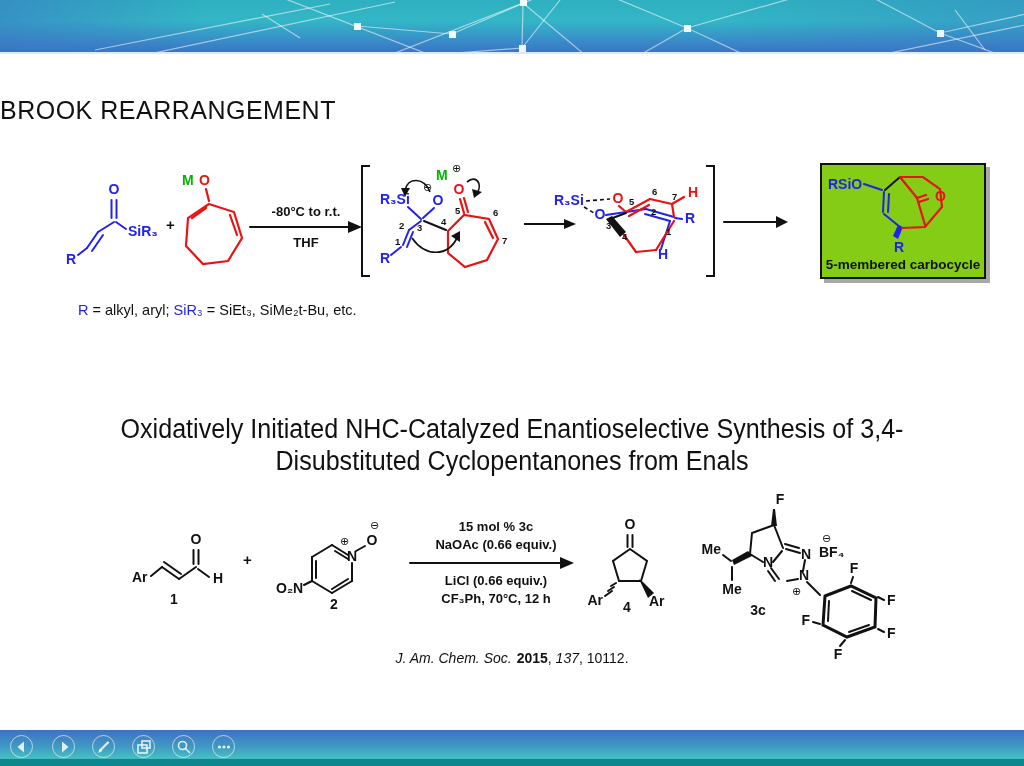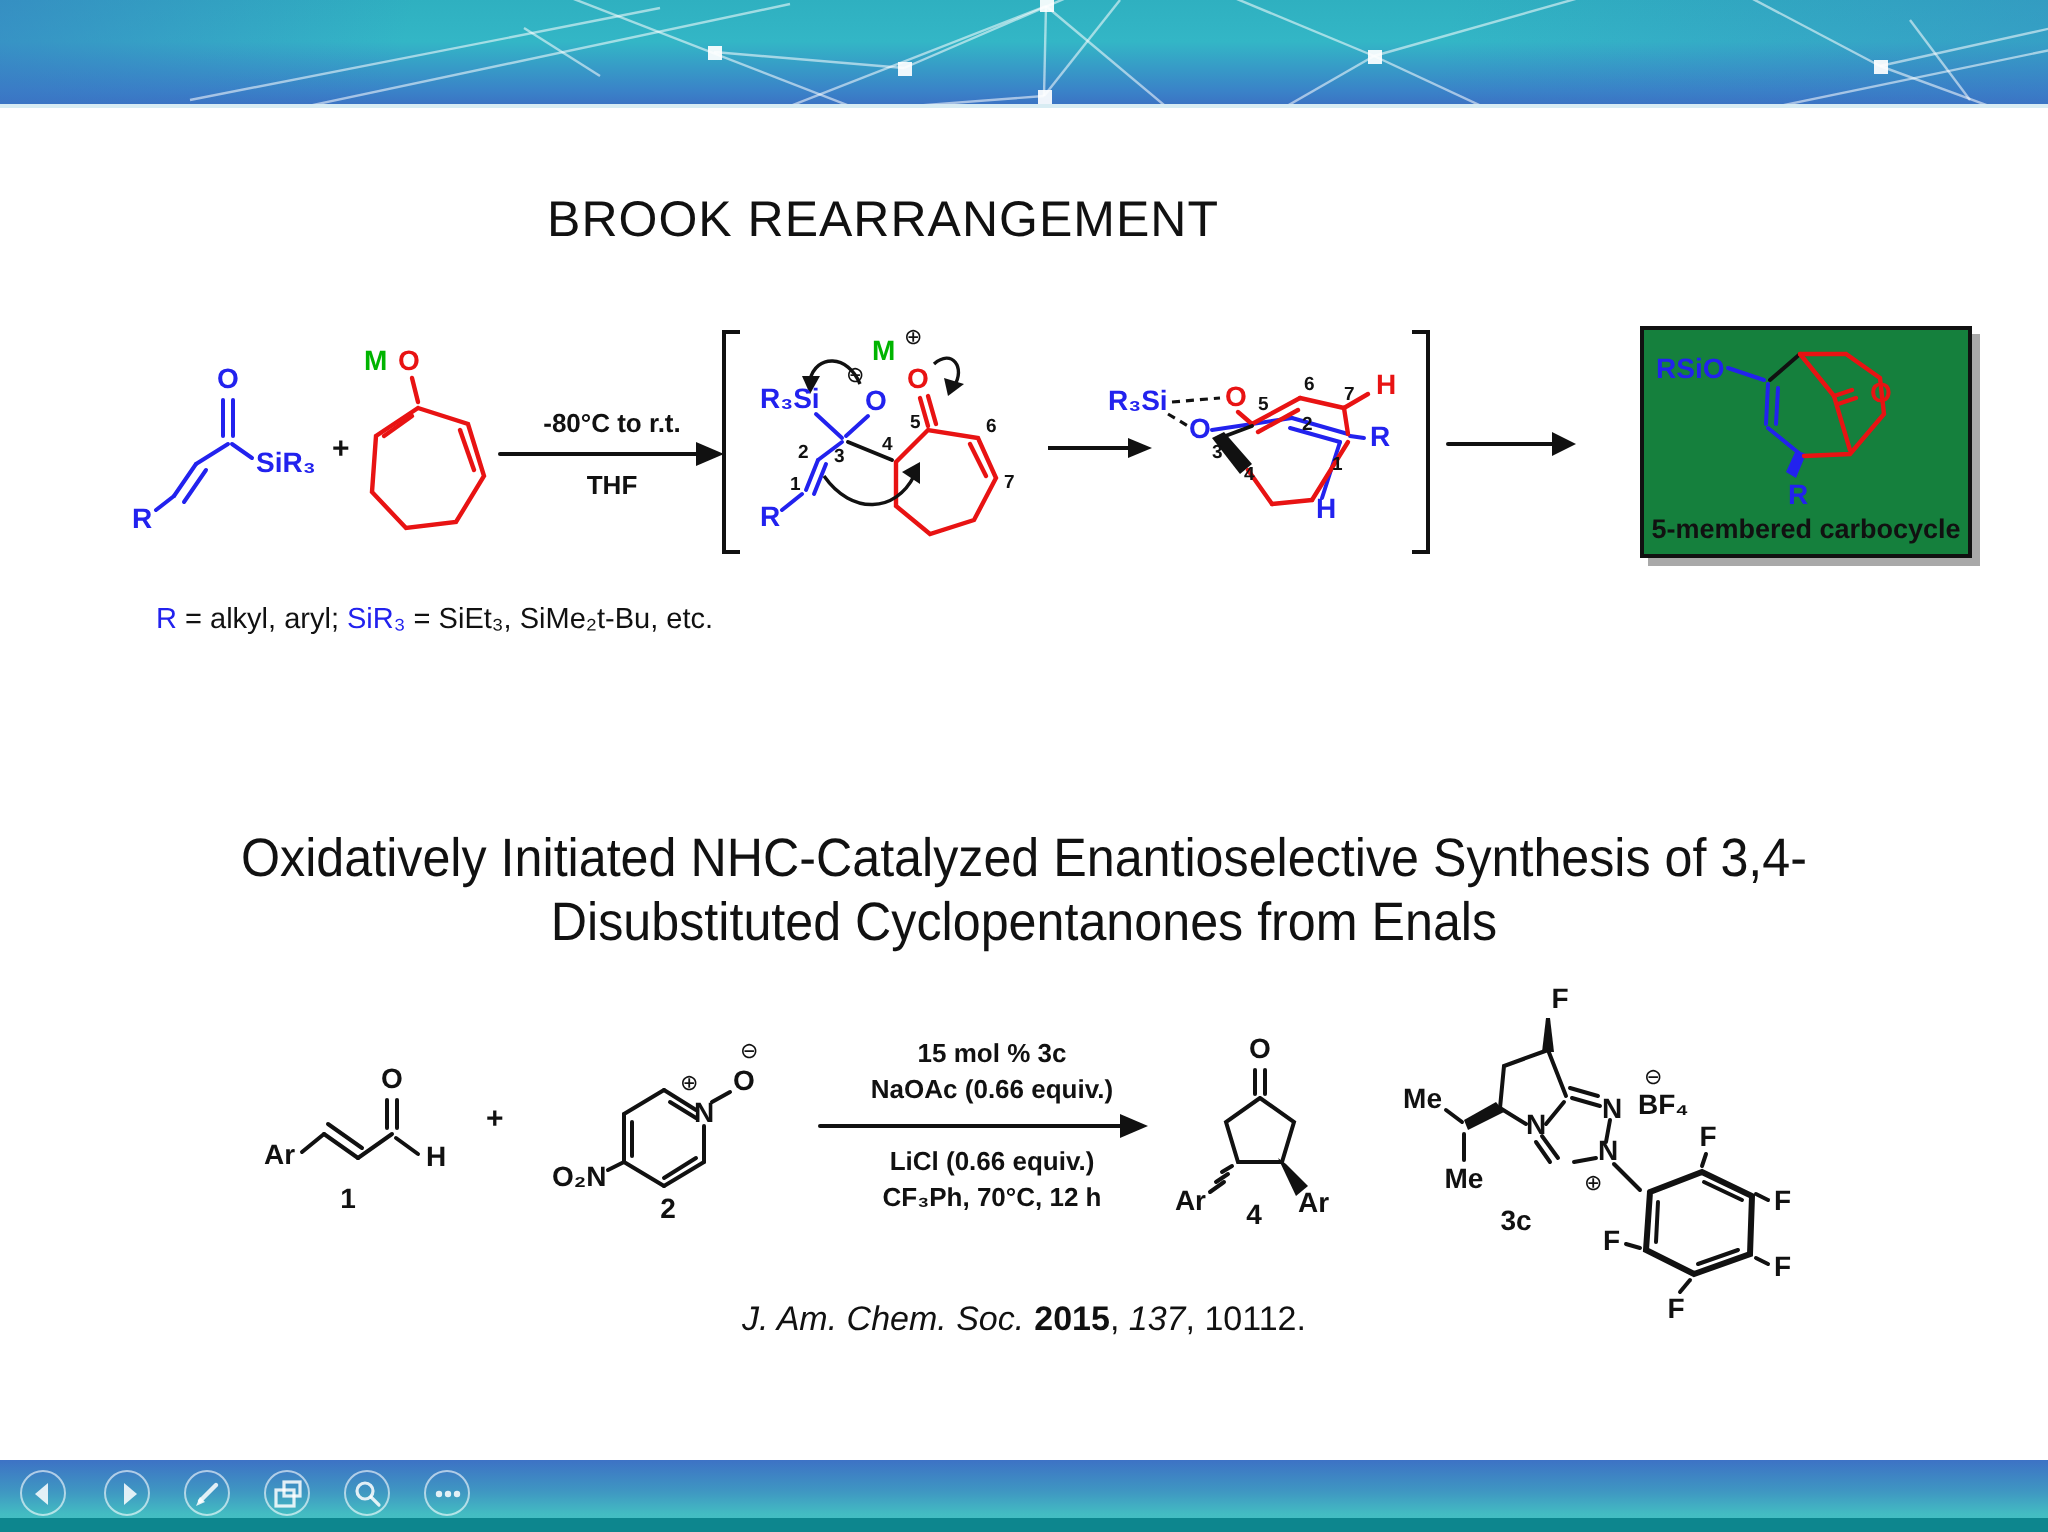--- a/index.html
+++ b/index.html
@@ -13,34 +13,34 @@
       linear-gradient(to bottom, #2fb0c0 0%, #33b6c6 40%, #3a82c8 88%, #3b74c4 100%);
     border-bottom:2px solid #d8ecf3;}
   
   .footer{position:absolute;left:0;top:730px;width:1024px;height:36px;
     background:linear-gradient(to bottom,#3d72c5 0%,#3f98c2 45%,#43bcc2 75%,#45c0c4 100%);}
   .footer .strip{position:absolute;left:0;bottom:0;width:100%;height:7px;background:#0d868e;}
   .nav-btn{position:absolute;top:5px;width:23px;height:23px;border-radius:50%;
     border:1.3px solid rgba(255,255,255,.6);box-sizing:border-box;cursor:pointer;}
   .nav-btn svg{position:absolute;left:1px;top:1px;}
   
-  .title1{position:absolute;left:0;top:96px;width:883px;text-align:center;
+  .title1{position:absolute;left:0;top:96px;width:883px;
     font-size:25px;letter-spacing:.5px;color:#111;}
   .t2line{position:absolute;left:0;width:1024px;text-align:center;font-size:27px;
     transform:scaleX(.93);color:#111;}
   .note{position:absolute;left:78px;top:302px;font-size:14.5px;font-weight:normal;}
-  .citation{position:absolute;left:0;top:650px;width:1024px;text-align:center;font-size:17px;}
+  .citation{position:absolute;left:0;top:650px;width:1024px;text-align:center;font-size:14px;}
   .it{font-style:italic}.bd{font-weight:bold}
   .blue{color:#2222ee}.plus-sign{position:absolute;font-size:15px;font-weight:bold;color:#111;}
   
   .bracket-l,.bracket-r{position:absolute;width:9px;height:112px;box-sizing:border-box;}
   .bracket-l{border-left:2.5px solid #111;border-top:2.5px solid #111;border-bottom:2.5px solid #111;}
   .bracket-r{border-right:2.5px solid #111;border-top:2.5px solid #111;border-bottom:2.5px solid #111;}
   
-  .pbox{position:absolute;left:820px;top:163px;width:166px;height:116px;background:#15803d;
+  .pbox{position:absolute;left:820px;top:163px;width:166px;height:116px;background:#84cc16;
     border:2.5px solid #111;box-shadow:4px 4px 0 #a9a9a9;box-sizing:border-box;}
   .pbox .cap{position:absolute;left:0;bottom:5px;width:100%;text-align:center;
     font-size:13.5px;font-weight:bold;white-space:nowrap;}
   
   svg text{font-family:"Liberation Sans","DejaVu Sans",sans-serif;}
   .t14{font-size:14px;font-weight:bold}
   .t13{font-size:13px;font-weight:bold}
   .t11{font-size:11px;font-weight:normal}
   .t9{font-size:9.5px;font-weight:bold}
   .fb{fill:#2222ee}.fr{fill:#e81313}.fg{fill:#00b400}.fk{fill:#111}

